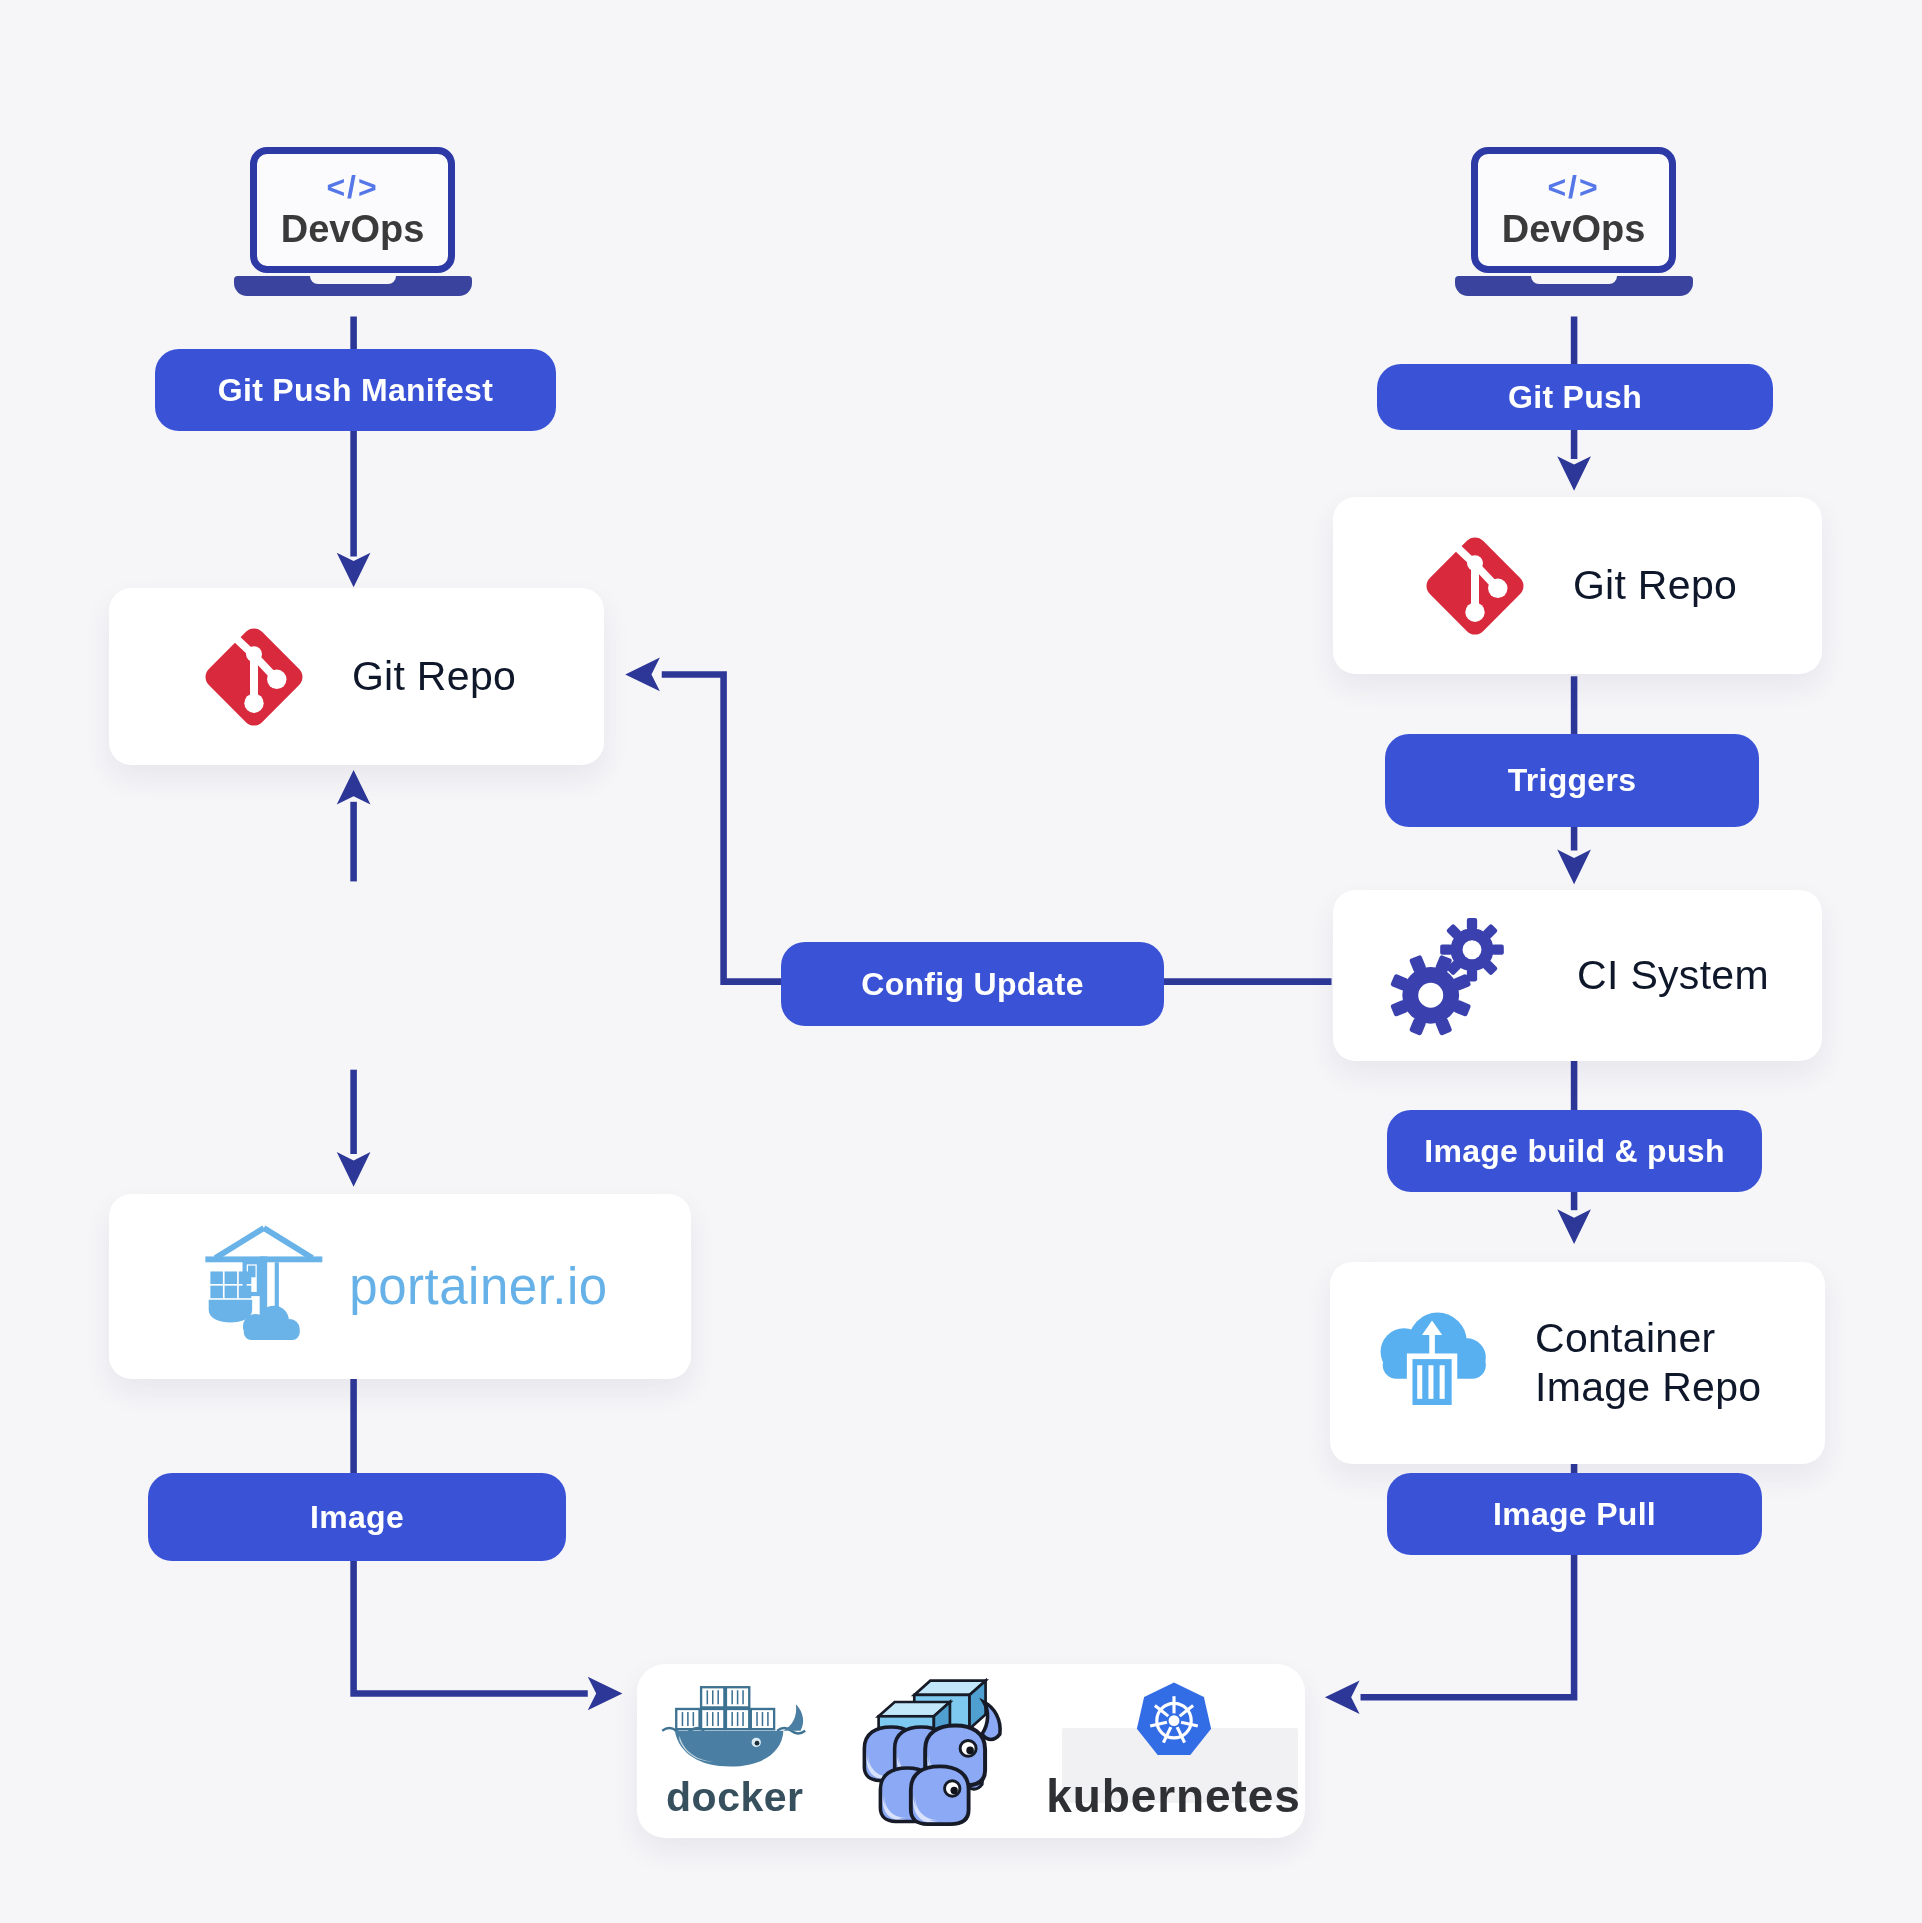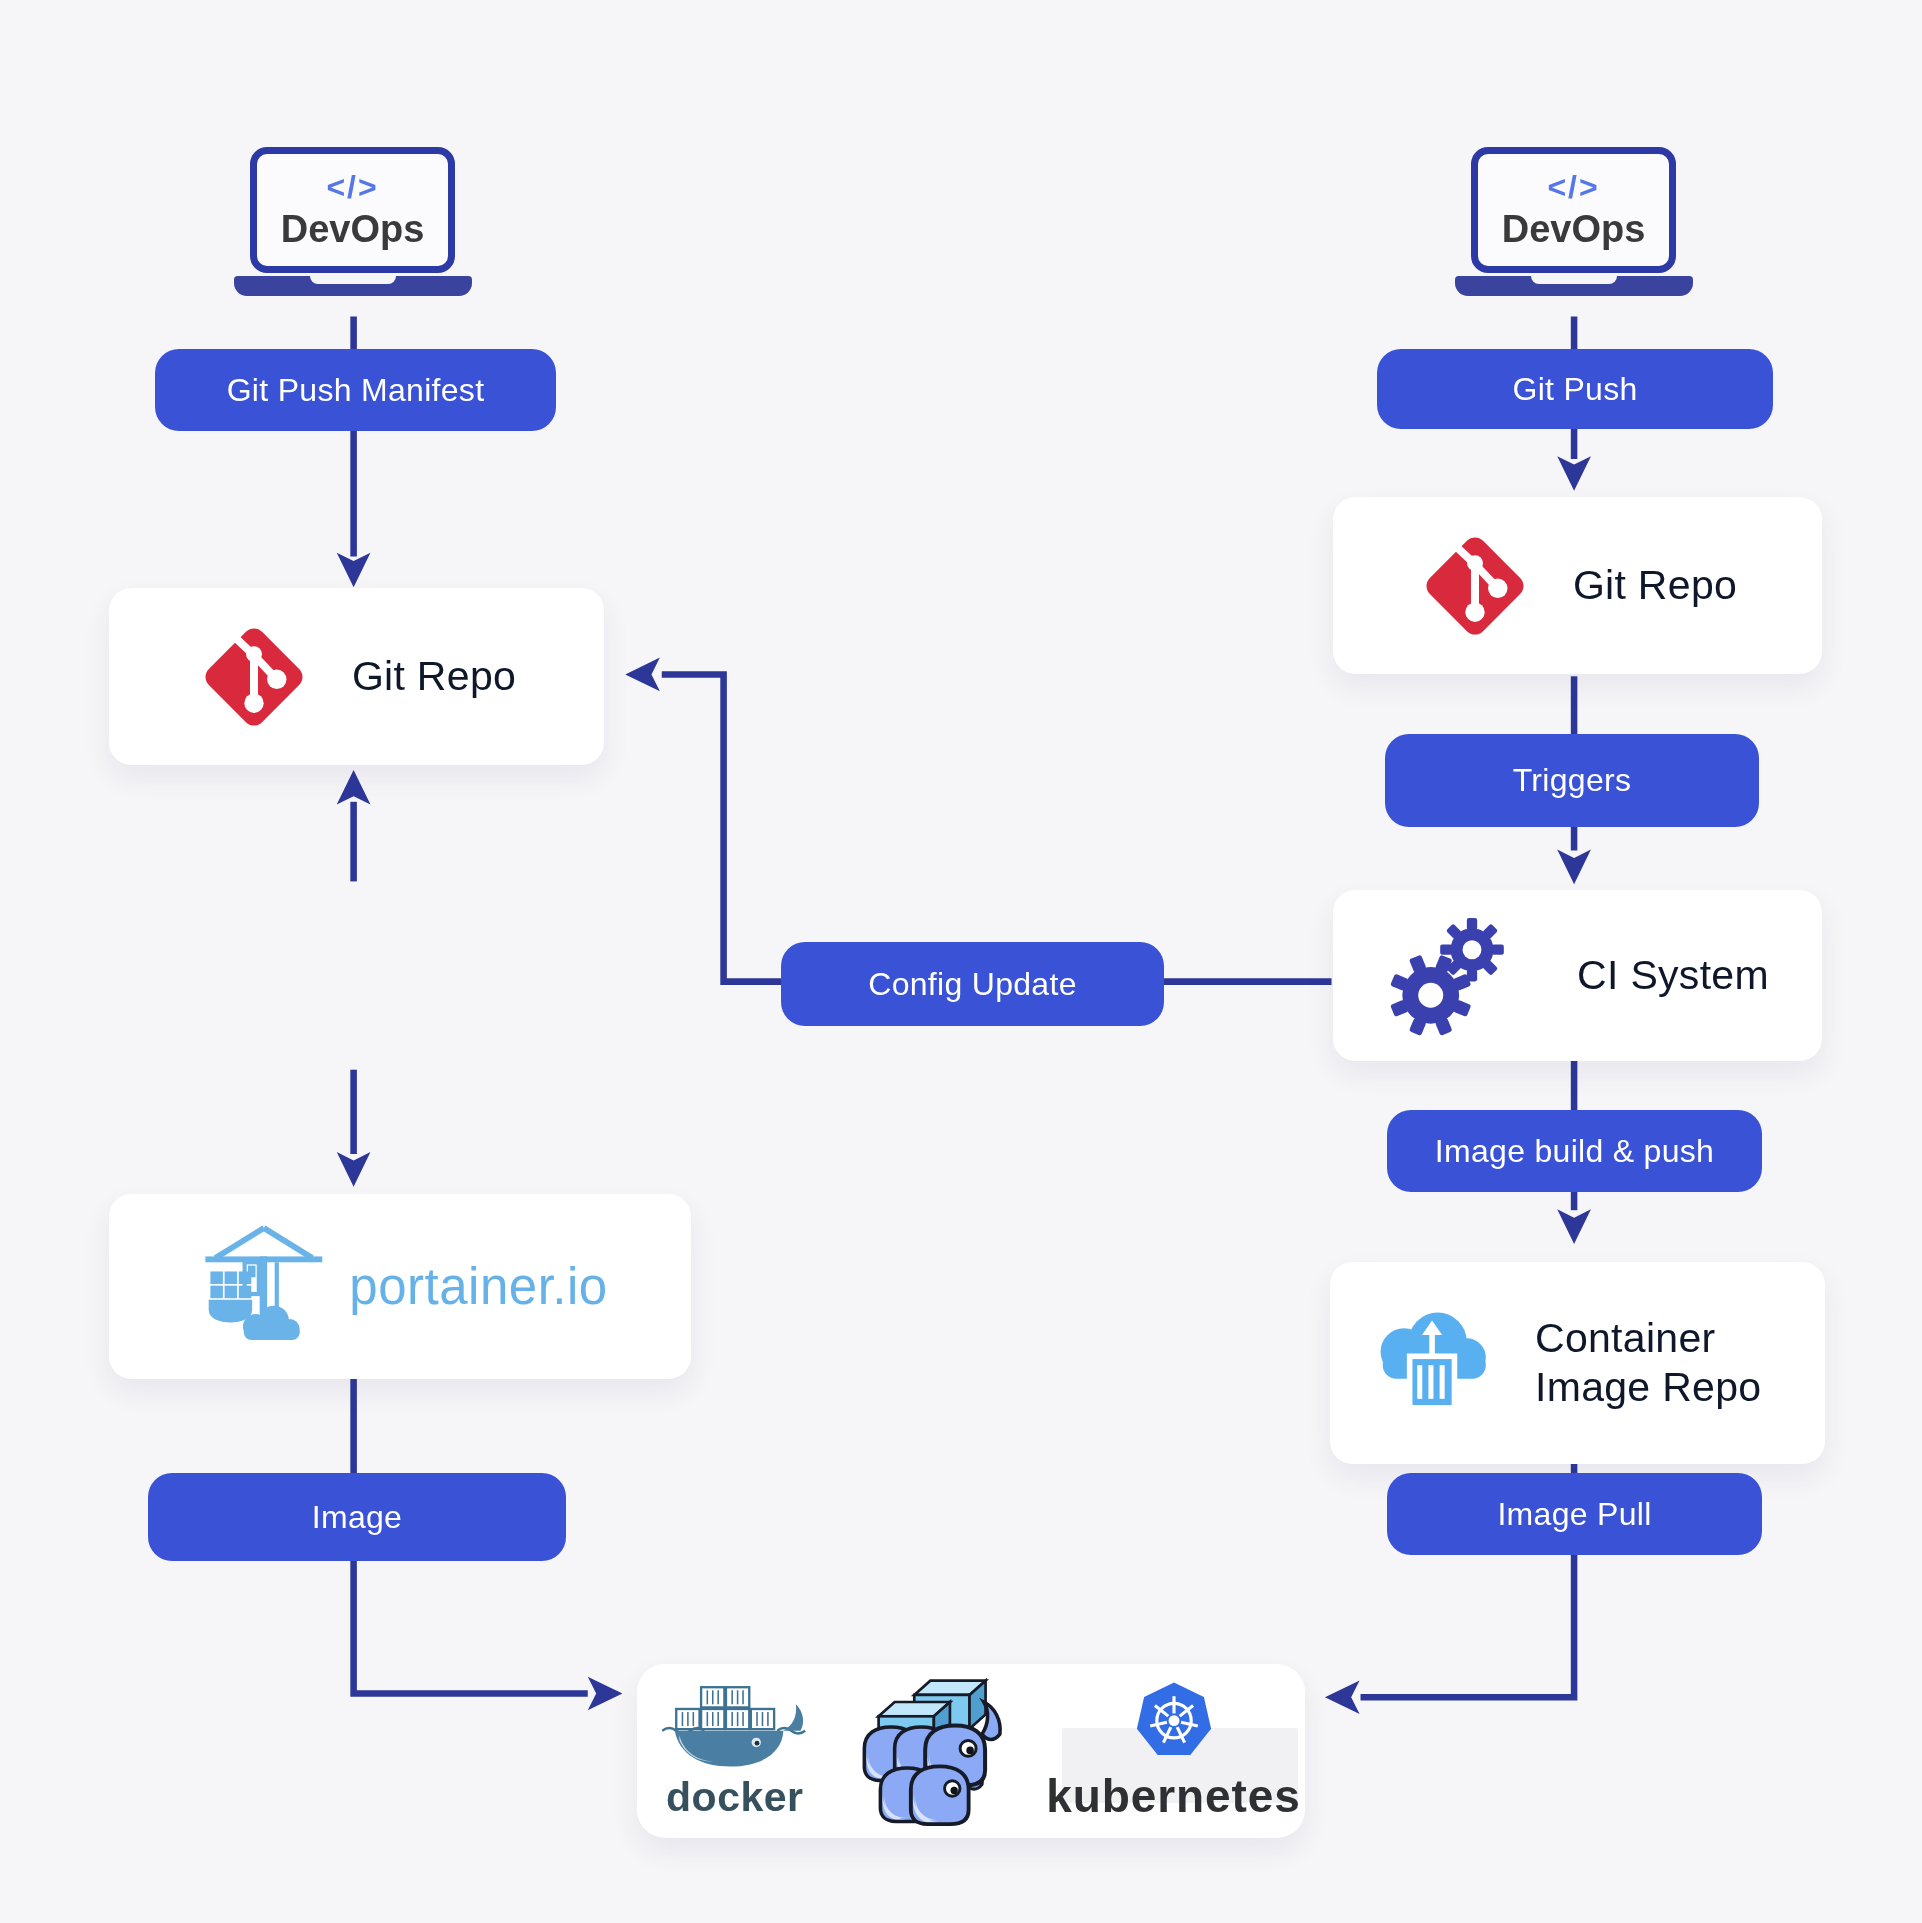--- a/index.html
+++ b/index.html
@@ -9,21 +9,21 @@
     font-family:"Liberation Sans", sans-serif;
   }
   
   svg.connectors{position:absolute;left:0;top:0;z-index:1;}
   svg.connectors path.line{stroke:#2d3798;stroke-width:7;fill:none;}
   svg.connectors path.head{fill:#2d3798;stroke:none;}
   
   .pill{
     position:absolute;z-index:3;background:#3a52d6;border-radius:24px;
     display:flex;align-items:center;justify-content:center;text-align:center;
-    color:#ffffff;font-size:32px;font-weight:400;letter-spacing:0.3px;
+    color:#ffffff;font-size:32px;font-weight:700;letter-spacing:0.3px;
   }
   .pill.multiline{border-radius:28px;line-height:1.45;}
   .pill.multiline .pill-text{width:375px;}
   
   .card{
     position:absolute;z-index:2;background:#ffffff;border-radius:22.5px;
     box-shadow:0 13px 28px rgba(45,55,120,0.08);
     display:flex;align-items:center;justify-content:center;
   }
   .card .title{
@@ -162,21 +162,21 @@
   <div class="laptop" style="left:1455px;top:145px;">
     <div class="screen">
       <div class="code-glyph">&lt;/&gt;</div>
       <div class="devops-label">DevOps</div>
     </div>
     <div class="base">
         <div class="notch"></div>
       </div>
   </div>
 
-  <div class="pill" style="left:1377px;top:349px;width:396px;height:80px;">
+  <div class="pill" style="left:1377px;top:364px;width:396px;height:66px;">
     <span>Git Push</span>
   </div>
 
   <div class="card" style="left:1333px;top:497px;width:489px;height:177px;gap:41px;">
     <svg width="114" height="114" viewBox="0 0 100 100">
       <rect x="17" y="17" width="66" height="66" rx="10" transform="rotate(45 50 50)" fill="#d9293d"></rect>
       <line x1="31" y1="13" x2="51" y2="32" stroke="#fff" stroke-width="7" stroke-linecap="round"></line>
       <line x1="50" y1="31" x2="50" y2="71" stroke="#fff" stroke-width="7"></line>
       <line x1="52" y1="33" x2="69" y2="51" stroke="#fff" stroke-width="7"></line>
       <circle cx="50" cy="30" r="7" fill="#fff"></circle>

